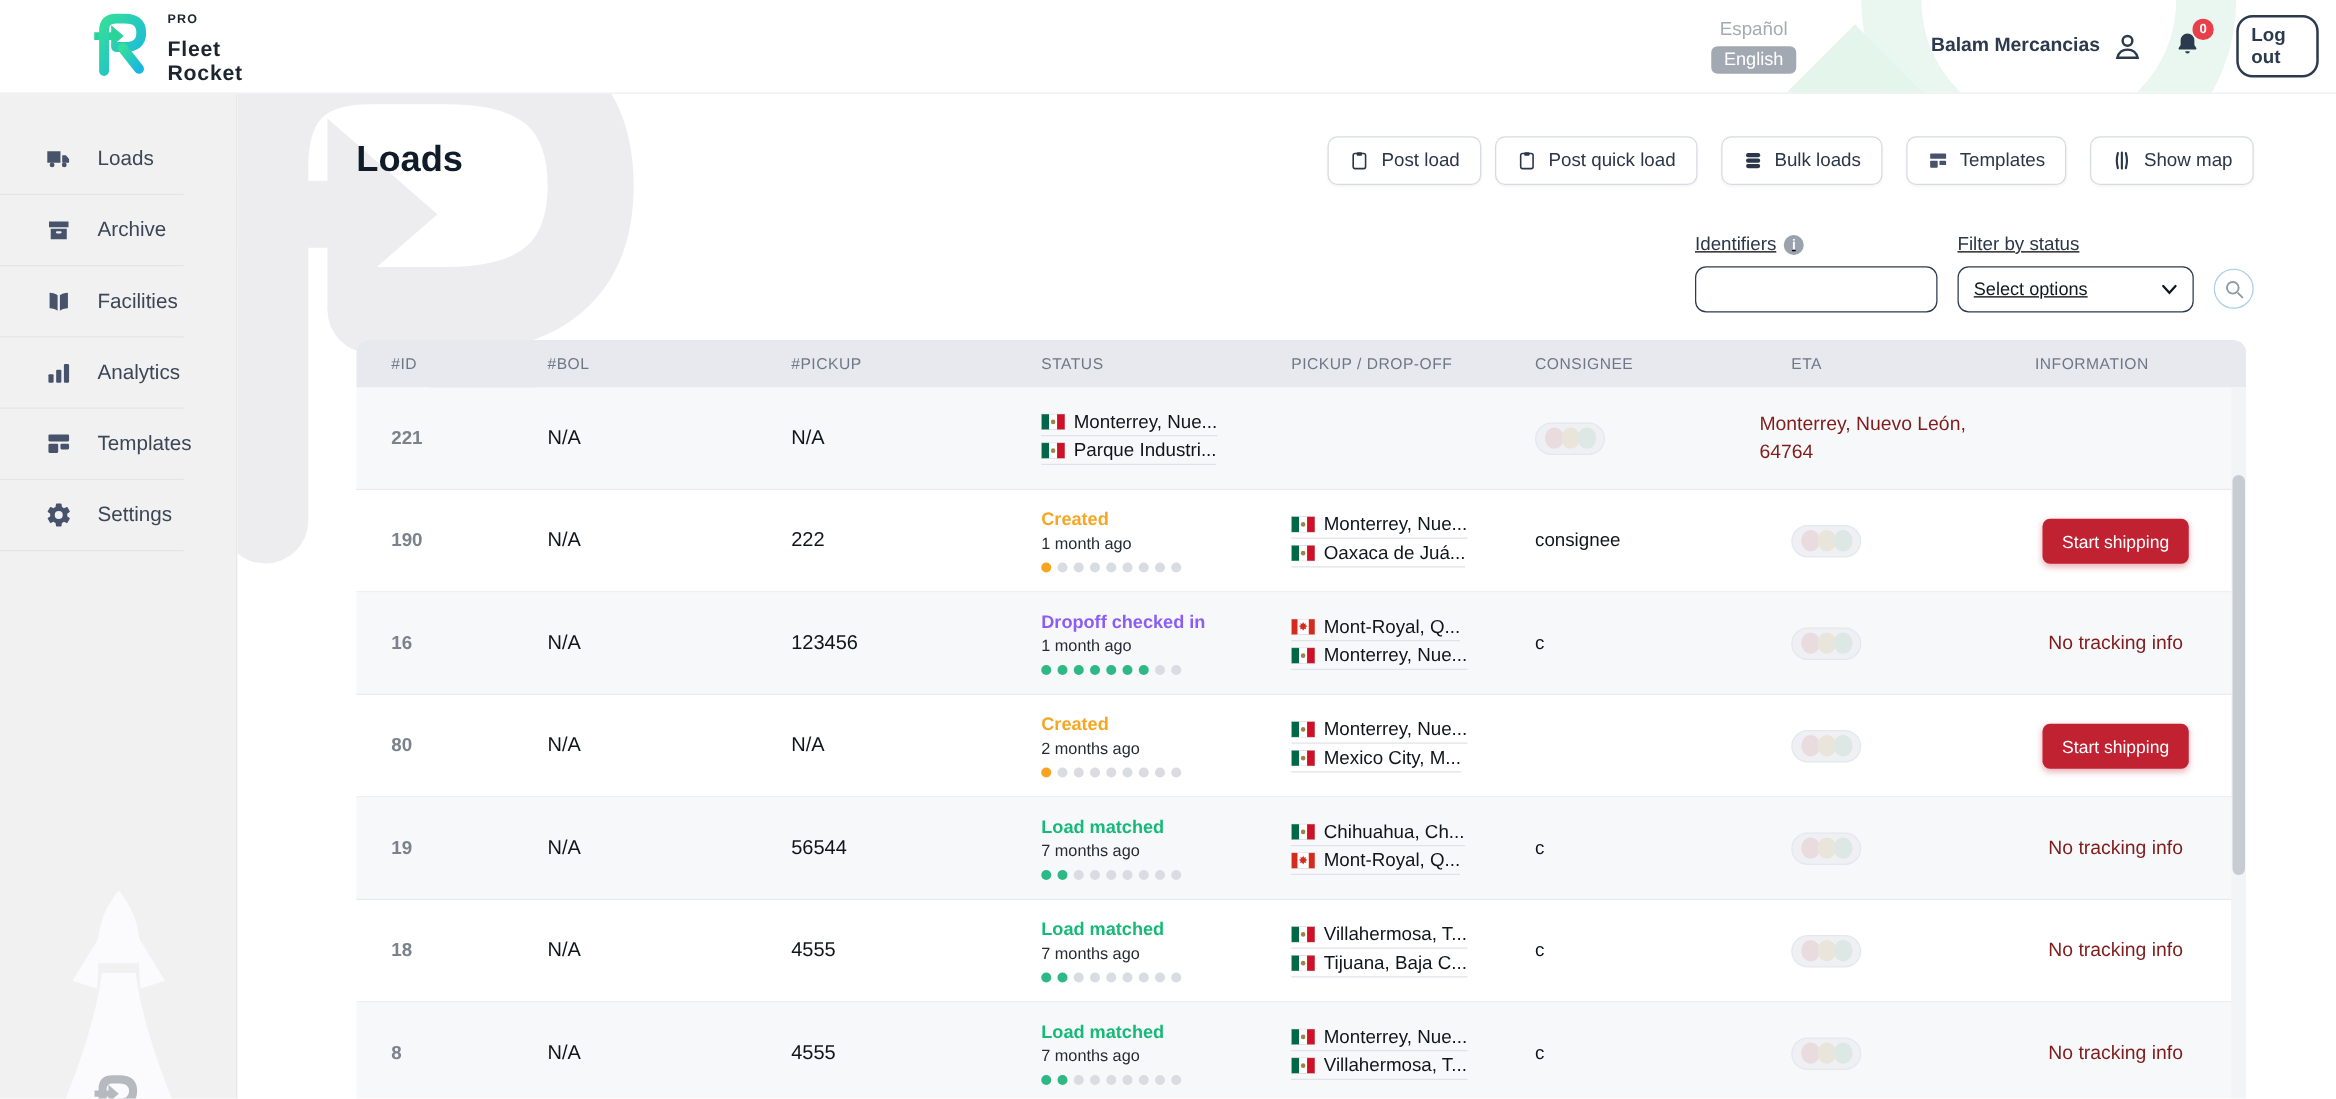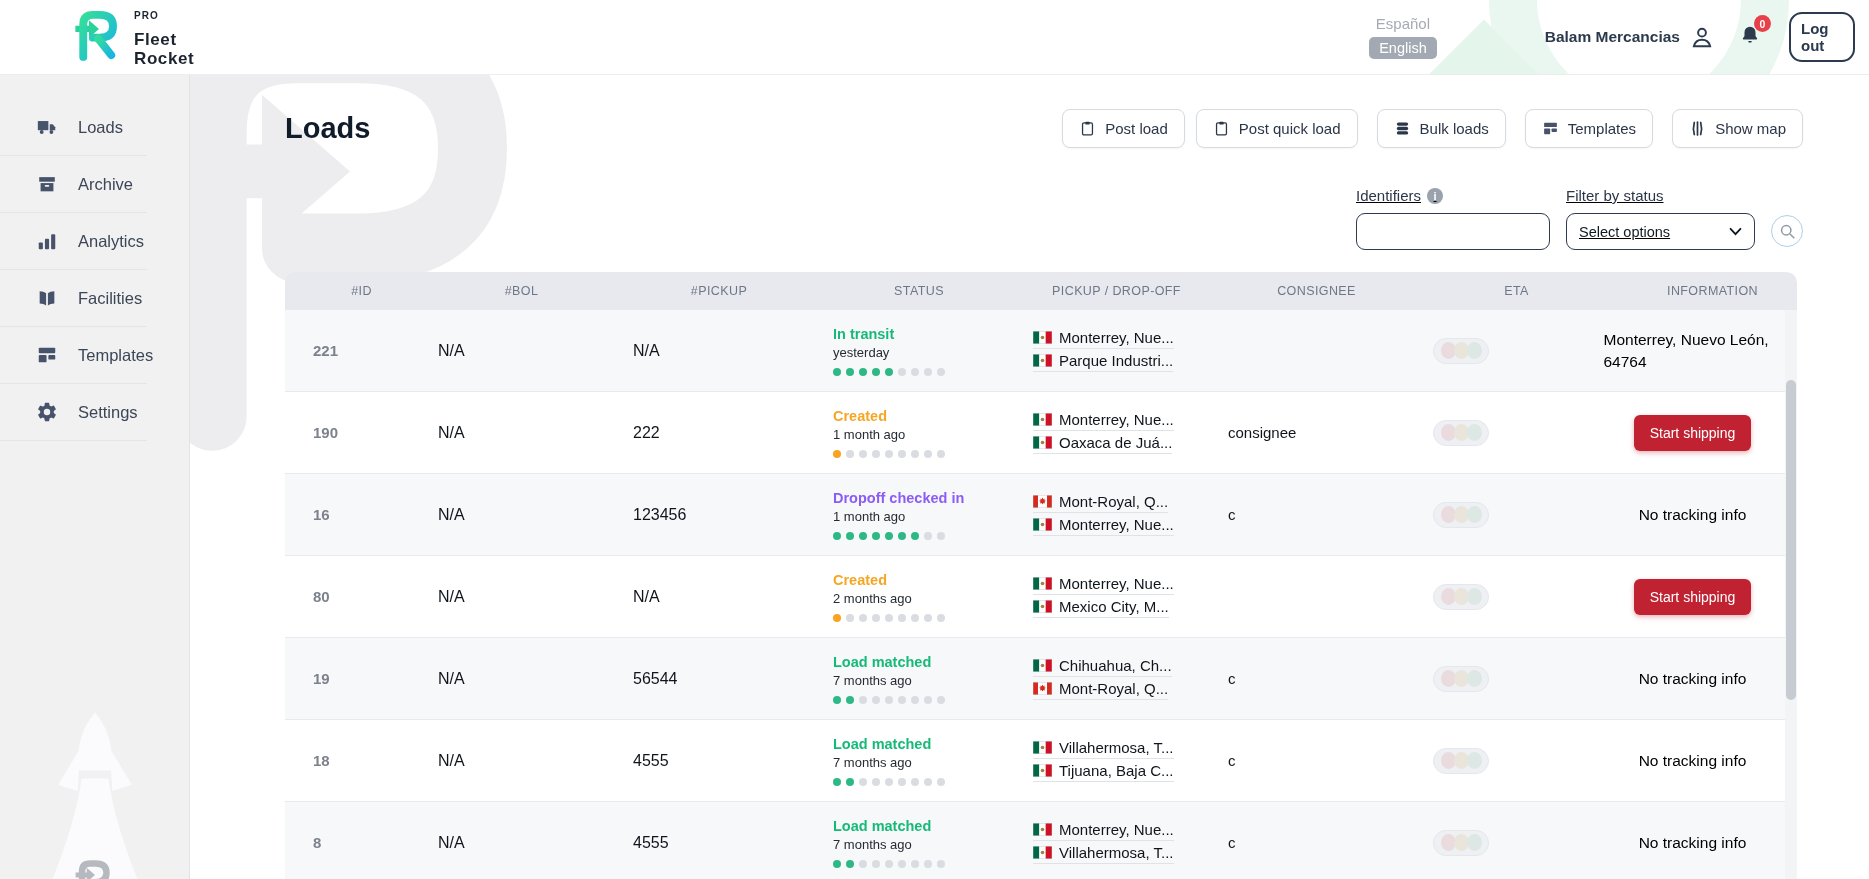--- a/index.html
+++ b/index.html
@@ -52,39 +52,39 @@
   .info-icon { width:16px; height:16px; border-radius:50%; background:#9aa2ad; color:#fff; font-size:11px; font-weight:bold; display:inline-flex; align-items:center; justify-content:center; }
   .text-input { width:194px; height:37px; border:1.5px solid #2e3a4d; border-radius:9px; font-size:15px; padding:0 10px; background:#fff; font-family:inherit; }
   .select-box { width:189px; height:37px; border:1.5px solid #2e3a4d; border-radius:9px; display:flex; align-items:center; justify-content:space-between; padding:0 12px; font-size:14.5px; color:#101820; background:#fff; cursor:pointer;gap:36px; }
   .select-box svg { width:13px; height:9px; }
   .search-btn { width:32px; height:32px; border-radius:50%; border:1.5px solid #aed0e8; background:#fff; display:flex; align-items:center; justify-content:center; margin-bottom:3px; cursor:pointer; }
   .search-btn svg { width:17px; height:17px; }
 
   
   .table-wrap { position:absolute; left:95px; top:197px; width:1512px; bottom:0; border-radius:10px 10px 0 0; overflow:hidden; z-index:1; }
   .grid8 { display:grid; grid-template-columns:125px 195px 200px 200px 195px 205px 195px 197px; }
-  .thead { background:#e7e9ee; height:38px; align-items:center; border-radius:10px 10px 0 0;text-align:center; }
+  .thead { background:#e7e9ee; height:38px; align-items:center; border-radius:10px 10px 0 0; }
   .th { font-size:12.5px; color:#6e7786; letter-spacing:.4px; padding-left:28px; }
   .trow { height:82px; align-items:center; background:#fff; border-bottom:1px solid #e9eaee; cursor:pointer; }
   .trow.alt { background:#f7f8fa; }
   .cell { padding-left:28px; font-size:16px; color:#10151c; }
   .id-cell { font-size:15px; font-weight:bold; color:#7c828c; }
   .status-label { font-size:14.5px; font-weight:bold; margin-bottom:3px; }
   .status-time { font-size:13px; color:#262b33; margin-bottom:8px; }
   .dots { display:flex; gap:5px; }
   .dot { width:8px; height:8px; border-radius:50%; background:#d9dce1; }
   .route-line { display:flex; align-items:center; gap:7px; padding-bottom:2px; border-bottom:1px solid #dfe2e6; width:fit-content; margin:3px 0; }
   .route-text { font-size:15px; color:#10151c; }
   .flag svg { width:19px; height:13px; display:block; }
   .consignee-cell { font-size:15px; }
   .eta-pill { width:56px; height:26px; border-radius:13px; background:#eef0f4; border:1px solid #e4e7ec; display:flex; align-items:center; justify-content:center; }
   .eta-dot { width:15px; height:17px; border-radius:50%; margin:0 -1px; }
   .eta-dot.r { background:#e9dbde; } .eta-dot.y { background:#eae5db; } .eta-dot.t { background:#dde7e4; }
   .info-cell { display:flex; justify-content:center; padding-left:0; padding-right:12px; }
-  .info-text { font-size:15.5px; color:#000000; max-width:178px; text-align:left; line-height:22px; }
+  .info-text { font-size:15.5px; color:#7f1d1d; max-width:178px; text-align:left; line-height:22px; }
   .ship-btn { color:#fff; border:none; border-radius:6px; font-size:14px; padding:10px 16px; cursor:pointer; font-family:inherit; box-shadow:0 2px 5px rgba(192,34,50,.35); }
   .sb-track { position:absolute; right:0; top:38px; bottom:0; width:12px; background:#f3f4f6; }
   .sb-thumb { position:absolute; right:1px; top:70px; width:10px; height:320px; background:#c7cbd2; border-radius:6px; cursor:pointer; }
 </style>
 </head>
 <body>
 
 <header>
   <div class="hdr-arc"></div>
   <div class="hdr-wedge"></div>
@@ -151,35 +151,35 @@
               <path d="M3.5 4.5h17v5h-17z"></path>
               <path d="M5 11h14v9H5z"></path>
               <rect x="9.5" y="13" width="5" height="2" rx="1" fill="#f1f1f2"></rect>
             </svg>
           </span>
     <span class="side-label">Archive</span>
   </div>
   <div class="side-item">
     <span class="side-icon">
             <svg viewBox="0 0 24 24" fill="#47536b">
+              <path d="M4 4.5c2.8 0 5.5.9 7 2.2v13.6c-1.5-1.3-4.2-2.2-7-2.2z"></path>
+              <path d="M20 4.5c-2.8 0-5.5.9-7 2.2v13.6c1.5-1.3 4.2-2.2 7-2.2z"></path>
+            </svg>
+          </span>
+    <span class="side-label">Facilities</span>
+  </div>
+  <div class="side-item">
+    <span class="side-icon">
+            <svg viewBox="0 0 24 24" fill="#47536b">
               <rect x="3" y="13.5" width="4.5" height="7.5" rx="1"></rect>
               <rect x="9.75" y="9.5" width="4.5" height="11.5" rx="1"></rect>
               <rect x="16.5" y="4.5" width="4.5" height="16.5" rx="1"></rect>
             </svg>
           </span>
     <span class="side-label">Analytics</span>
-  </div>
-  <div class="side-item">
-    <span class="side-icon">
-            <svg viewBox="0 0 24 24" fill="#47536b">
-              <path d="M4 4.5c2.8 0 5.5.9 7 2.2v13.6c-1.5-1.3-4.2-2.2-7-2.2z"></path>
-              <path d="M20 4.5c-2.8 0-5.5.9-7 2.2v13.6c1.5-1.3 4.2-2.2 7-2.2z"></path>
-            </svg>
-          </span>
-    <span class="side-label">Facilities</span>
   </div>
   <div class="side-item">
     <span class="side-icon">
             <svg viewBox="0 0 24 24" fill="#47536b">
               <rect x="3" y="4" width="18" height="6" rx="1"></rect>
               <rect x="3" y="12" width="8.5" height="8" rx="1"></rect>
               <rect x="13.5" y="12" width="7.5" height="5" rx="1"></rect>
             </svg>
           </span>
     <span class="side-label">Templates</span>
@@ -302,35 +302,20 @@
           <div class="th">CONSIGNEE</div>
           <div class="th">ETA</div>
           <div class="th">INFORMATION</div>
         </div>
       <div>
   <div class="trow grid8 alt">
     <div class="cell id-cell">221</div>
     <div class="cell">N/A</div>
     <div class="cell">N/A</div>
     <div class="cell">
-      <div class="status-label" style="color:#17b978">In transit</div>
-      <div class="status-time">yesterday</div>
-      <div class="dots">
-                <span class="dot" style="background:#2eb886"></span>
-                <span class="dot" style="background:#2eb886"></span>
-                <span class="dot" style="background:#2eb886"></span>
-                <span class="dot" style="background:#2eb886"></span>
-                <span class="dot" style="background:#2eb886"></span>
-                <span class="dot"></span>
-                <span class="dot"></span>
-                <span class="dot"></span>
-                <span class="dot"></span>
-              </div>
-    </div>
-    <div class="cell">
     <div class="route-line">
       <span class="flag">
                   <svg viewBox="0 0 21 14">
                     <rect width="7" height="14" fill="#006847"></rect>
                     <rect x="7" width="7" height="14" fill="#fff"></rect>
                     <rect x="14" width="7" height="14" fill="#ce1126"></rect>
                     <circle cx="10.5" cy="7" r="2" fill="#a08146"></circle>
                     <rect width="21" height="14" fill="none" stroke="#c9c9c9" stroke-width="0.6"></rect>
                   </svg>
                 </span>

